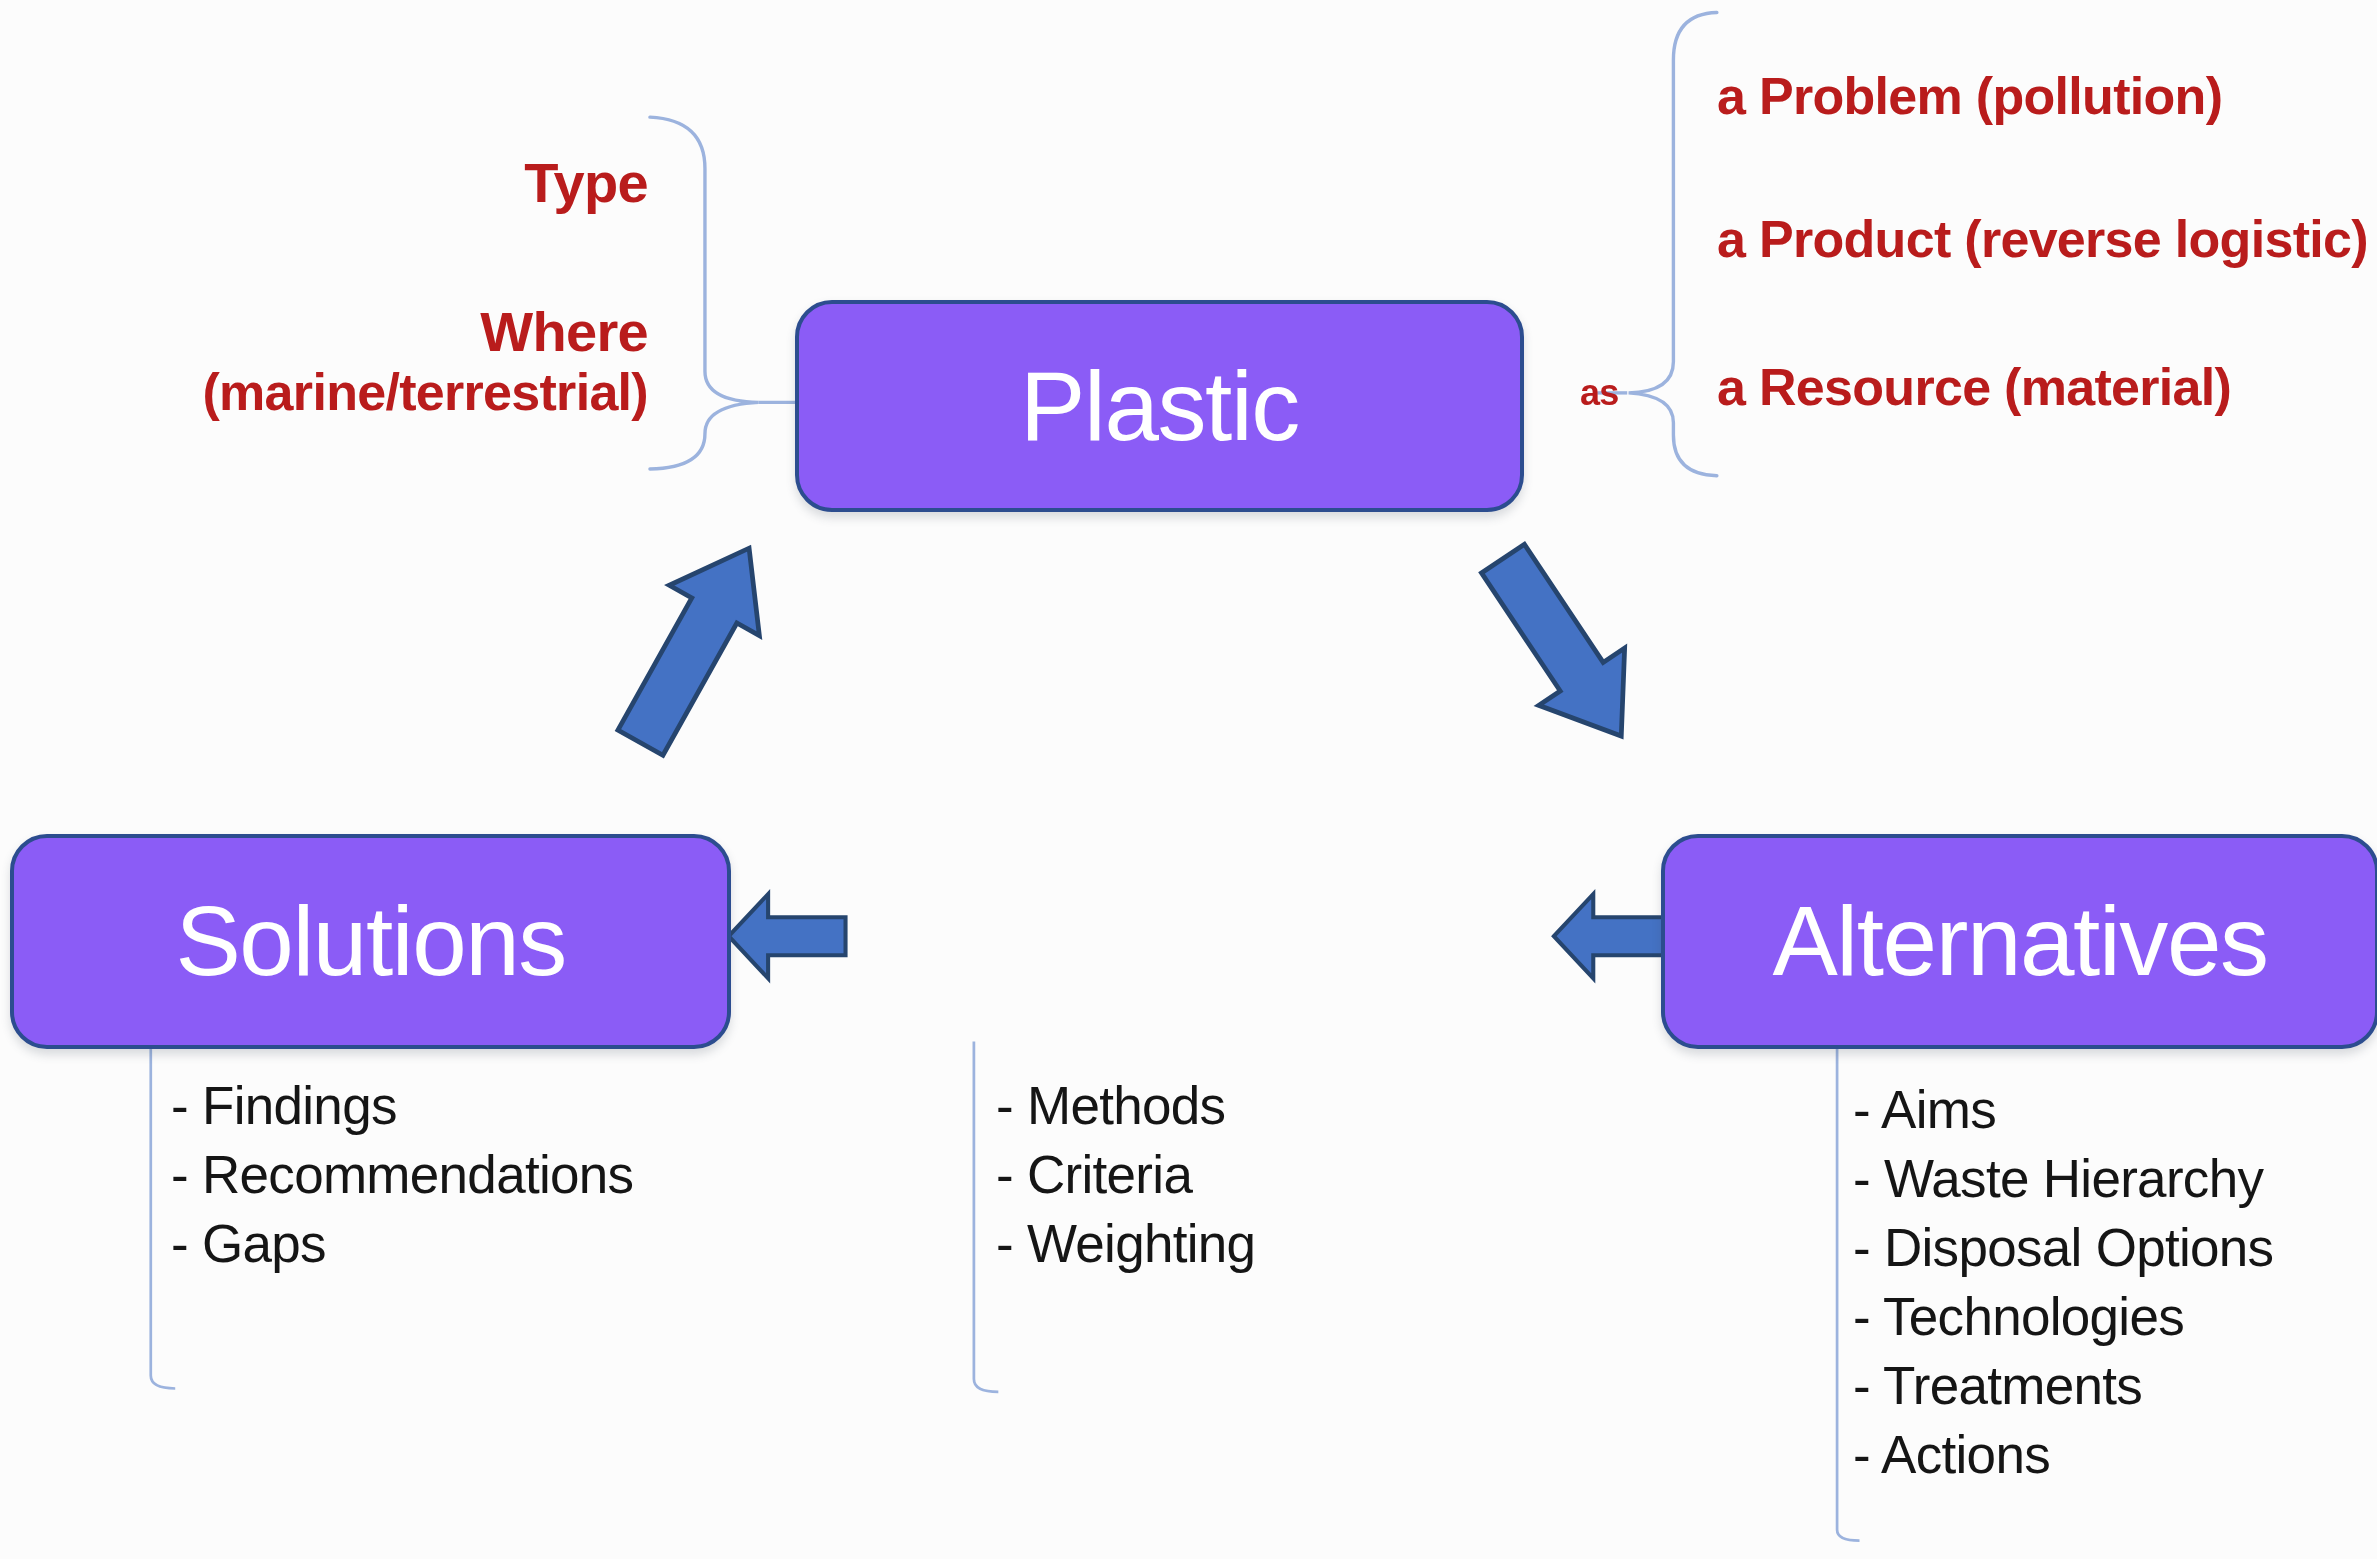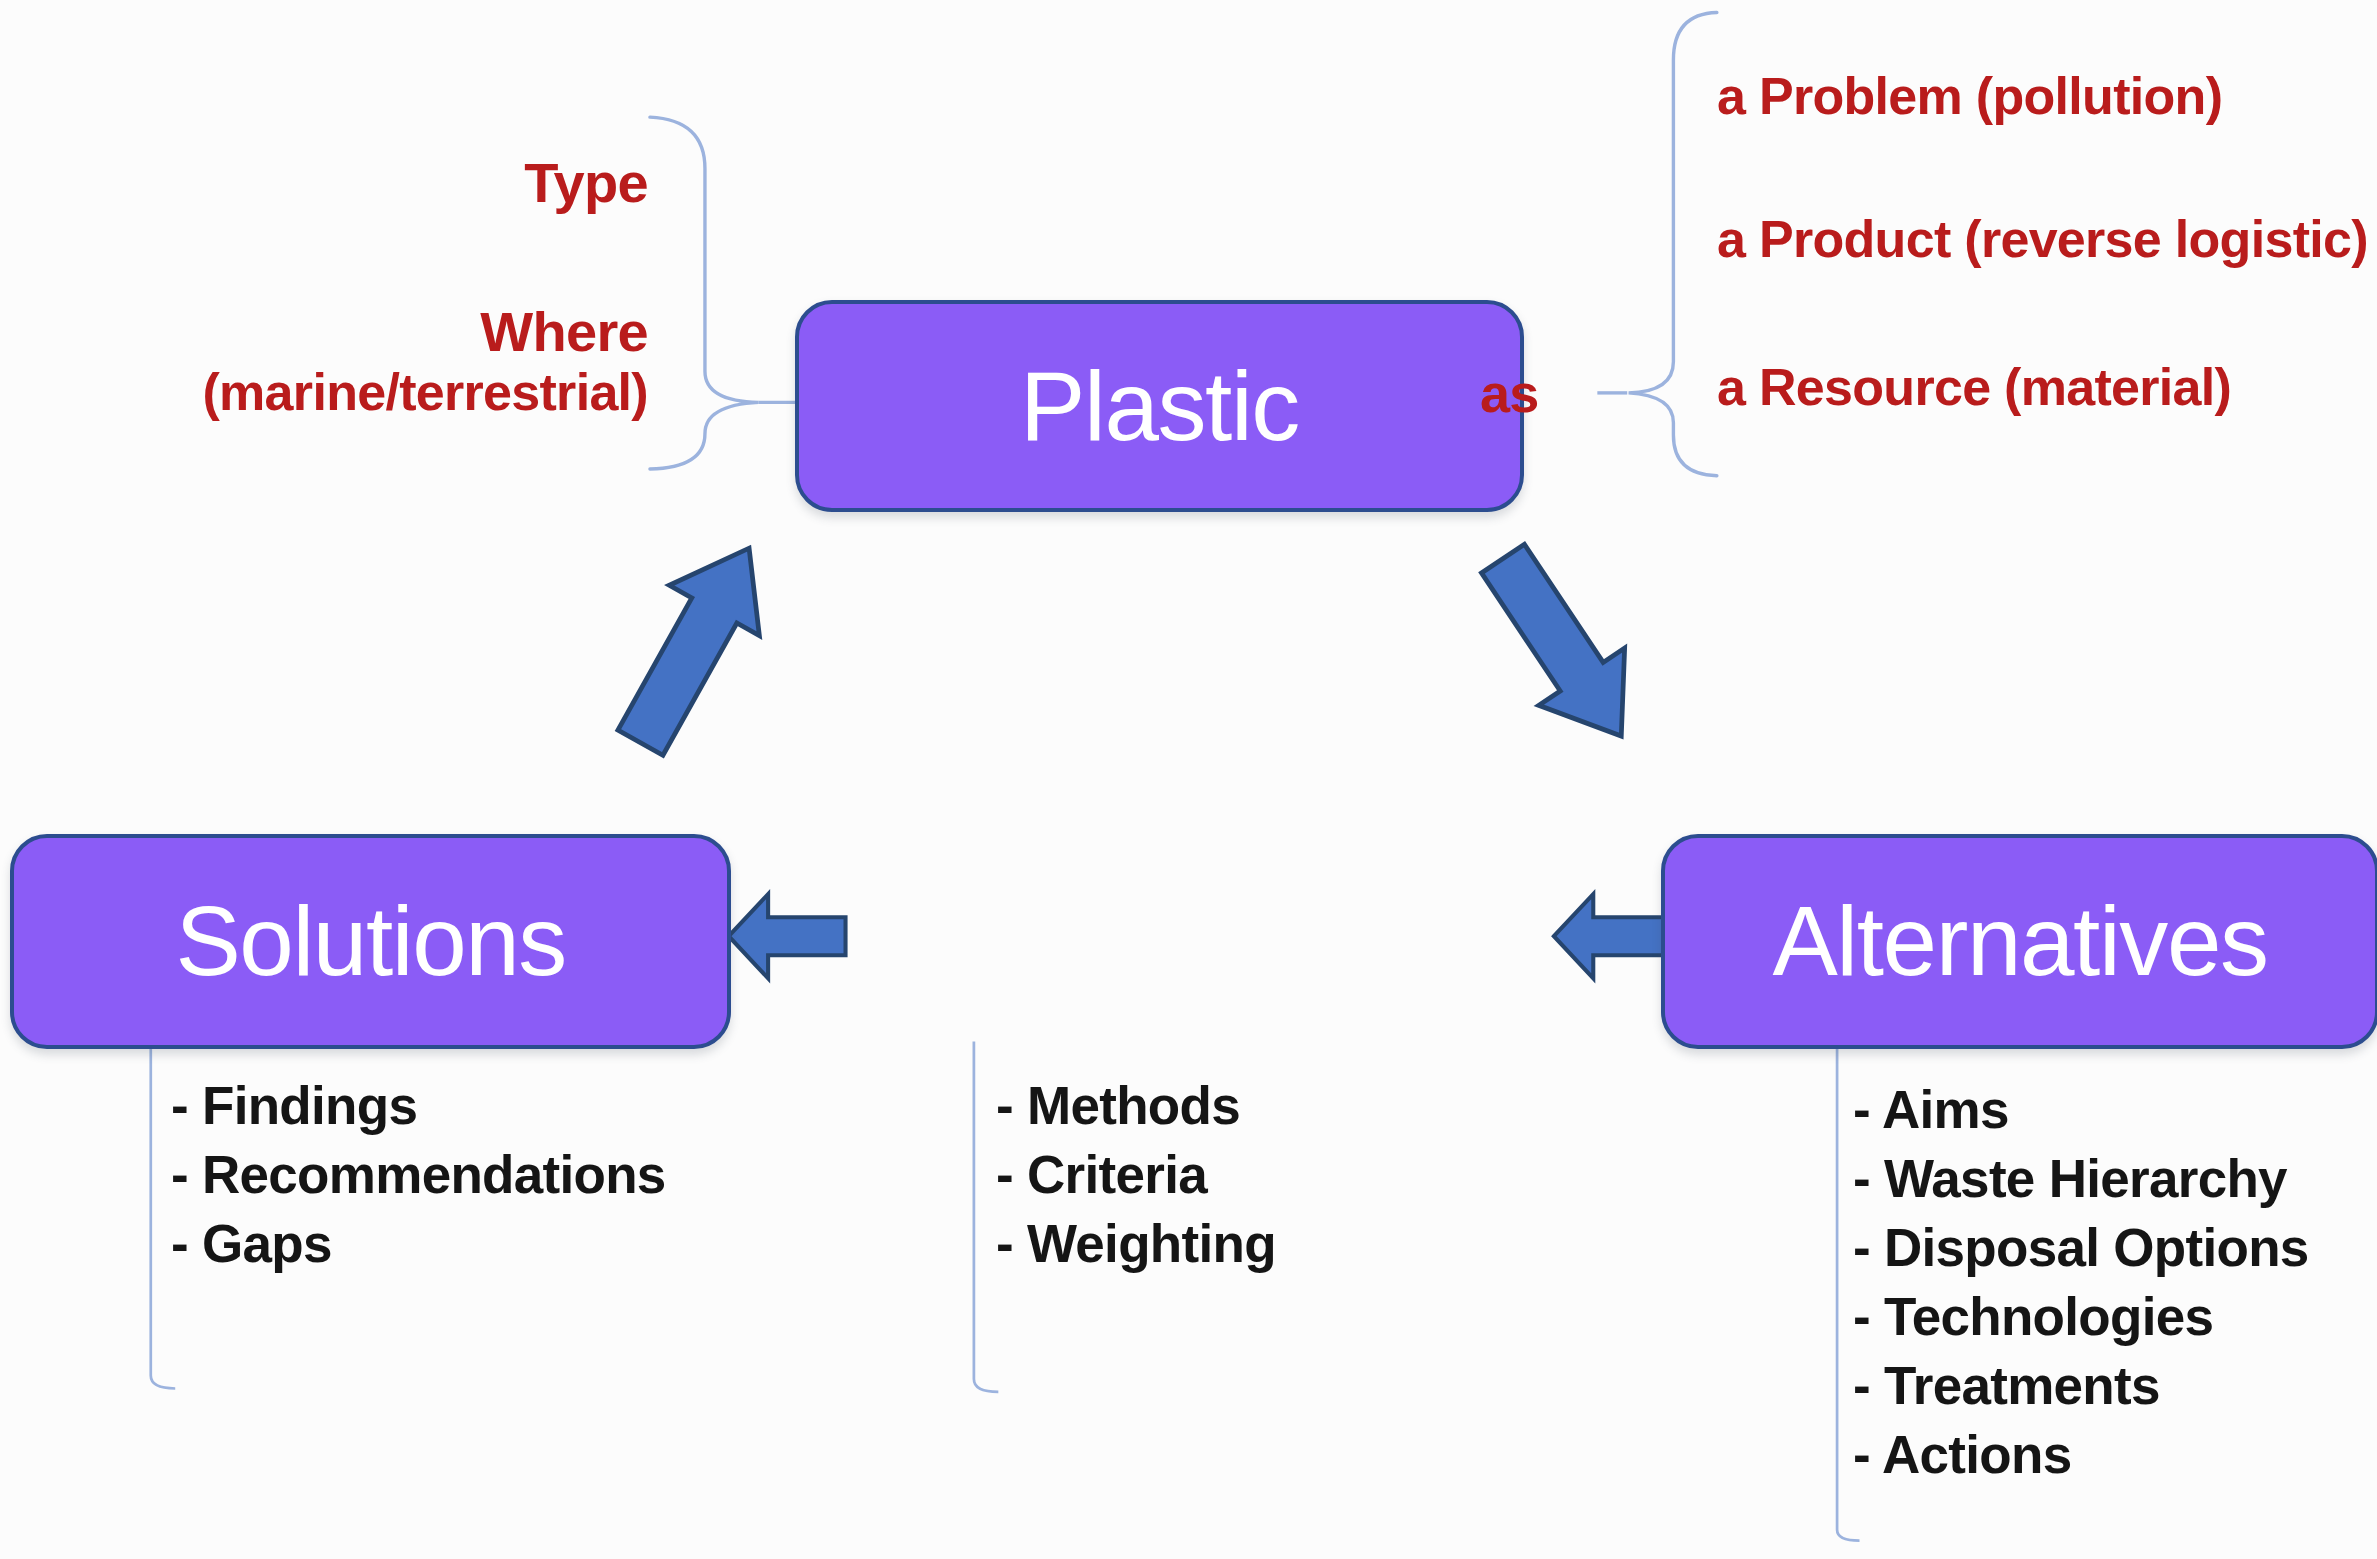--- a/index.html
+++ b/index.html
@@ -22,30 +22,30 @@
   #alternatives-box{left:1661px;top:834px;width:710px;height:207px;}
 
   
   .lbl{position:absolute;color:#b91c1c;font-weight:700;white-space:nowrap;
        letter-spacing:-0.7px;}
   .left-lbl{right:1729px;width:815px;text-align:right;font-size:56px;
             height:68px;line-height:68px;}
   #type-label{top:149px;}
   #where-label{top:298px;}
   #marine-label{top:358px;font-size:52px;}
-  #as-label{left:1480px;top:359px;font-size:54px;height:68px;line-height:68px;}
+  #as-label{left:1580px;top:359px;font-size:36px;height:68px;line-height:68px;}
 
   .as-item{position:absolute;left:1717px;font-size:52px;height:68px;line-height:68px;}
   #as-item-0{top:62px;}
   #as-item-1{top:205px;text-align:center;}
   #as-item-2{top:353px;}
 
   
   .blist{position:absolute;}
-  .blist .li{font-size:53px;font-weight:700;color:#151515;height:69px;
+  .blist .li{font-size:53px;font-weight:400;color:#151515;height:69px;
              line-height:69px;white-space:nowrap;letter-spacing:-0.7px;}
   #solutions-list{left:171px;top:1071px;}
   #mcda-list{left:996px;top:1071px;}
   #alternatives-list{left:1853px;top:1075px;}
 </style>
 </head>
 <body>
 
 <div id="canvas">
 

